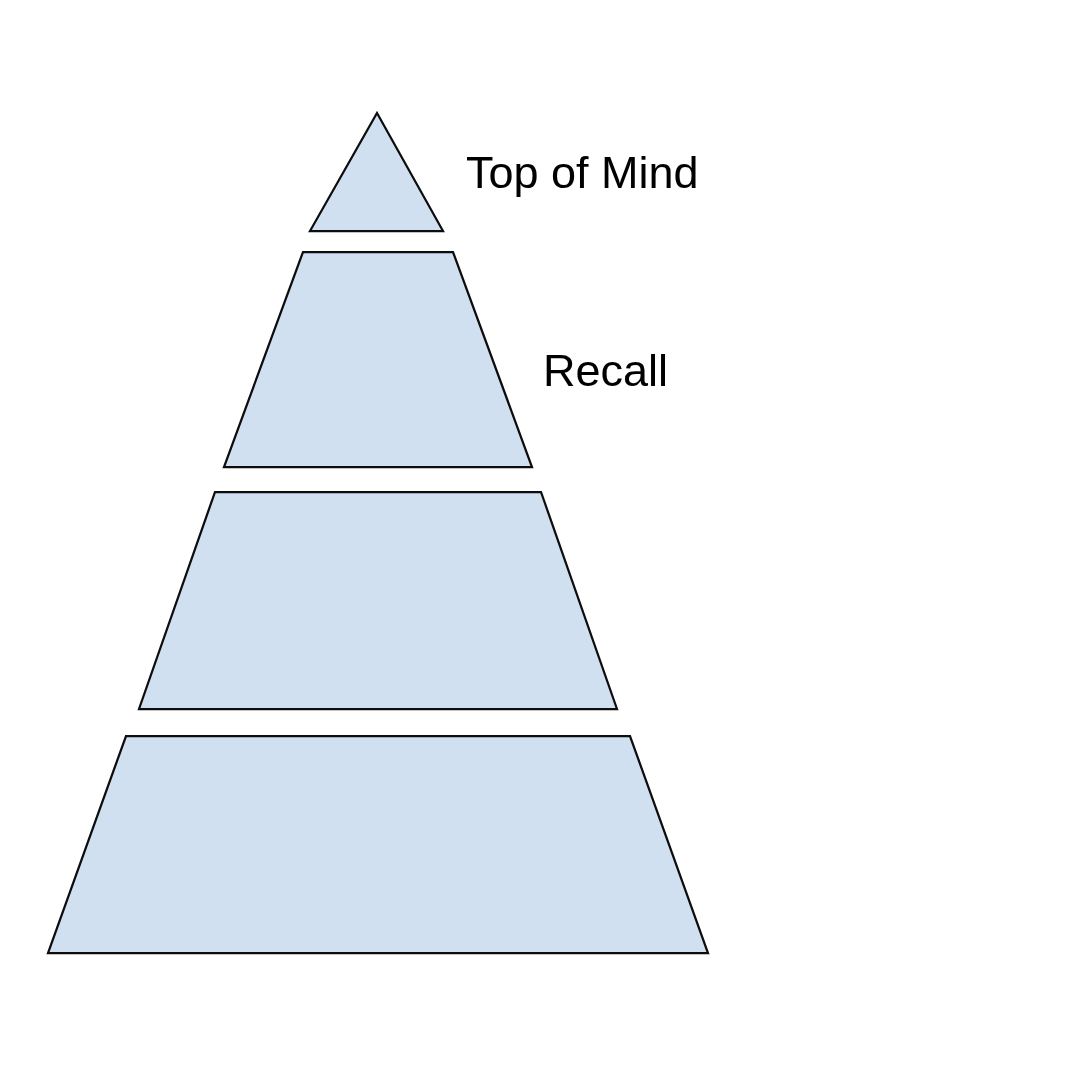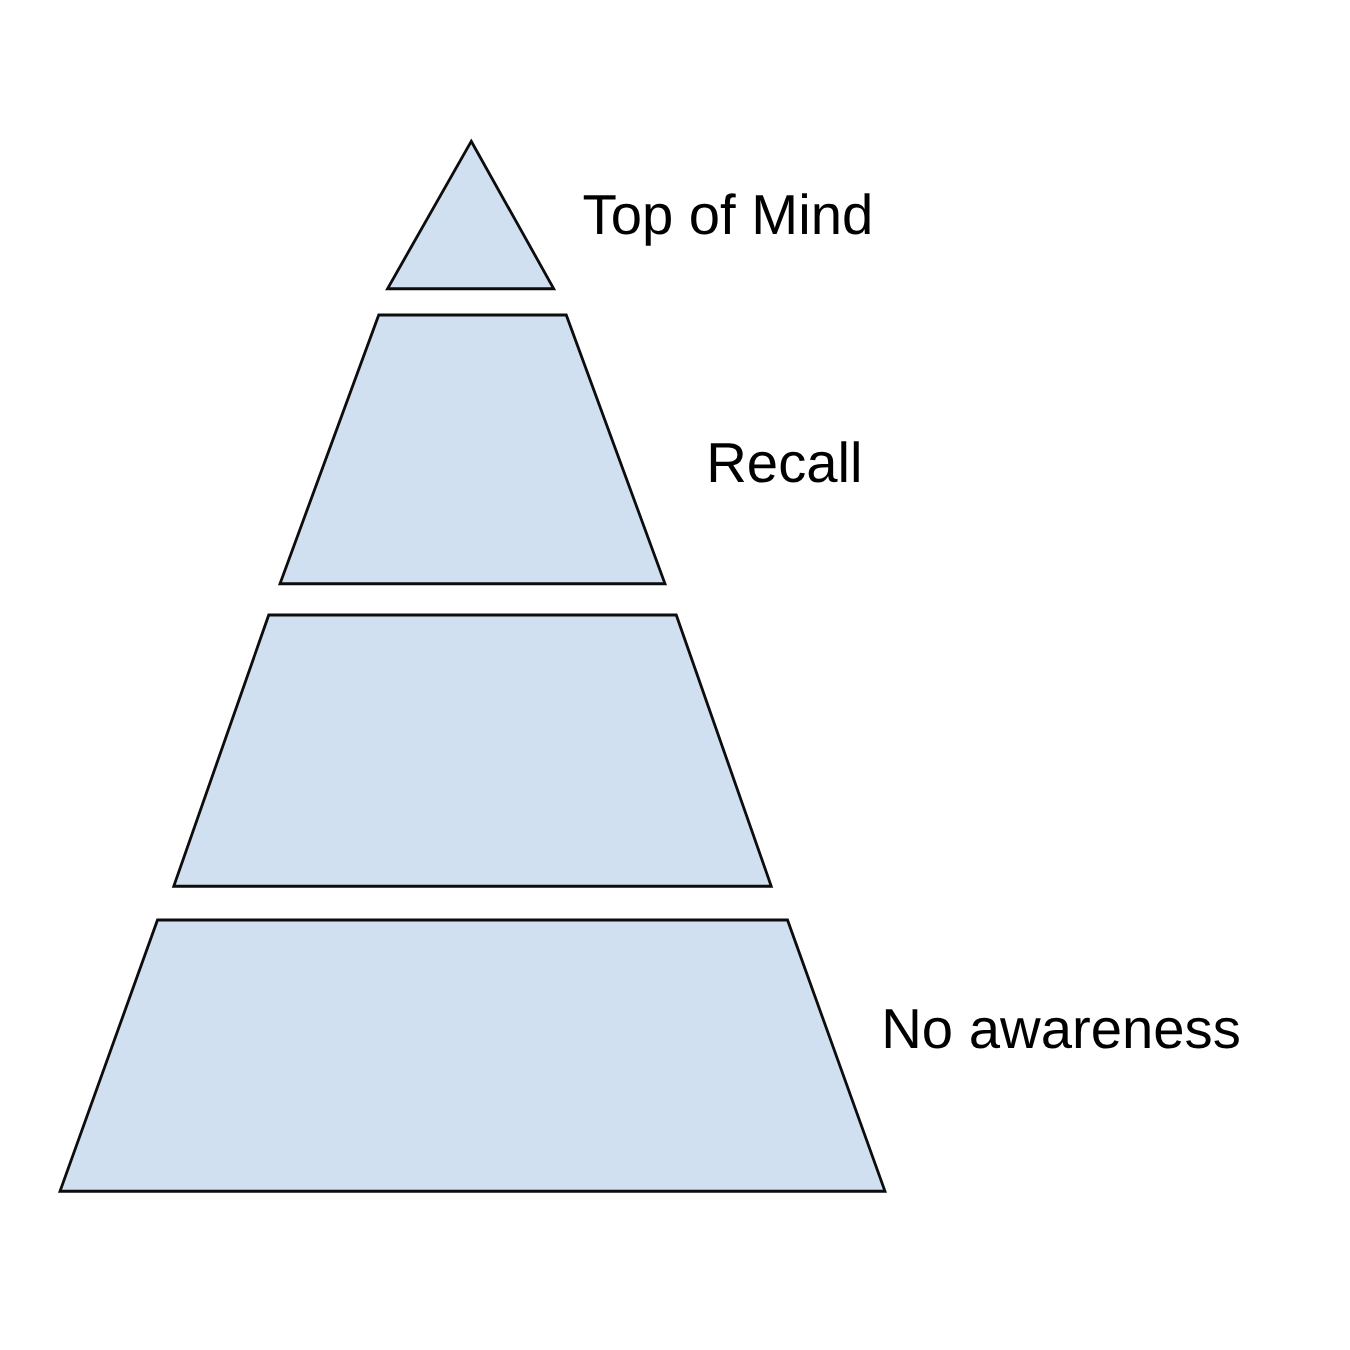--- a/index.html
+++ b/index.html
@@ -33,36 +33,35 @@
     position: absolute;
     transform: translateY(-50%);
     white-space: nowrap;
     font-size: 45px;
     line-height: 1;
     font-weight: 400;
     color: var(--label-color, #000000);
     letter-spacing: 0px;
   }
   .label-1 { left: 466px; top: 172px; }
-  .label-2 { left: 565px; top: 370px; }
+  .label-2 { left: 543px; top: 370px; }
   .label-3 { left: 623px; top: 585px; }
   .label-4 { left: 705px; top: 823px; }
 </style>
 </head>
 <body>
 
 <div class="canvas">
 
   <svg class="pyramid-svg" viewBox="0 0 1080 1080" xmlns="http://www.w3.org/2000/svg">
     <polygon class="segment" points="377,113 443,231 310,231"></polygon>
     <polygon class="segment" points="303,252 453,252 532,467 224,467"></polygon>
     <polygon class="segment" points="215,492 541,492 617,709 139,709"></polygon>
     <polygon class="segment" points="126,736 630,736 708,953 48,953"></polygon>
   </svg>
 
   <div class="level-label label-1">Top of Mind</div>
 
   <div class="level-label label-2">Recall</div>
 
 
-  <div class="level-label label-4">No awareness</div>
 
 </div>
 
 </body></html>

